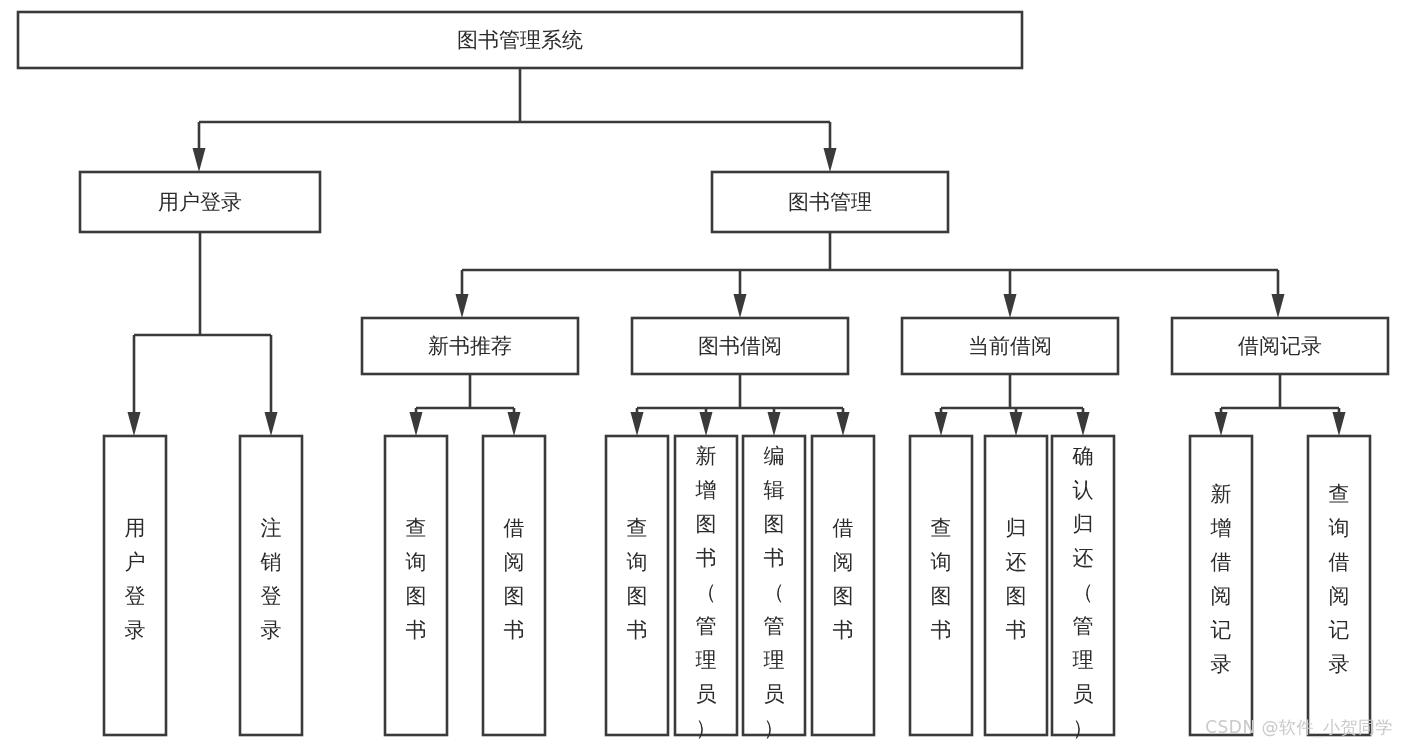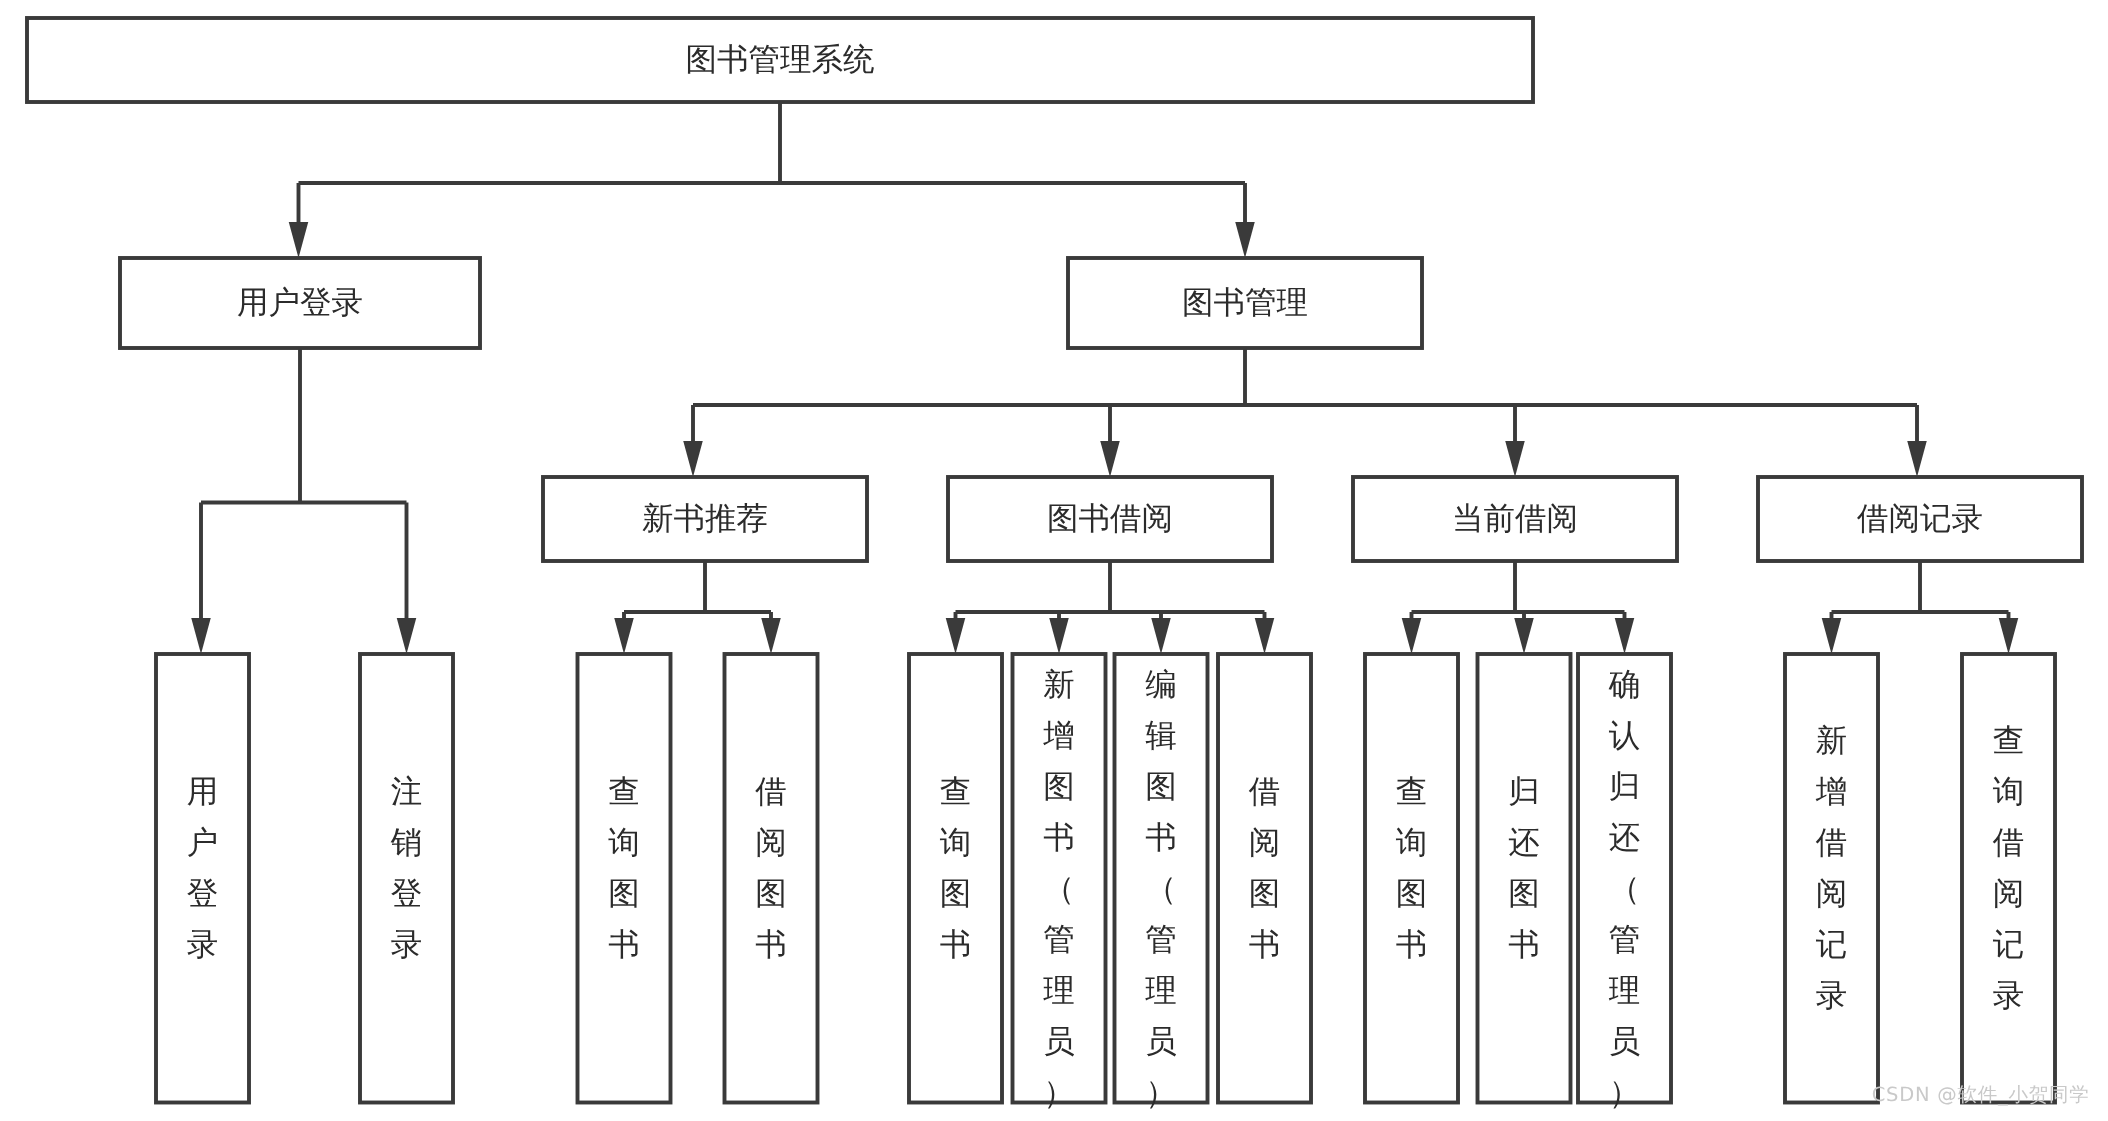--- a/index.html
+++ b/index.html
@@ -54,21 +54,21 @@
     fill: #2b2b2b;
     font-family: "DejaVu Sans", "Liberation Sans", sans-serif;
     font-size: 21px;
     text-anchor: middle;
   }
   .watermark {
     position: absolute;
     right: 12px;
     bottom: 8px;
     font-family: "DejaVu Sans", "Liberation Sans", sans-serif;
-    font-size: 13px;
+    font-size: 17px;
     color: #c9c9c9;
     letter-spacing: 0.5px;
     white-space: nowrap;
     pointer-events: none;
   }
 </style>
 </head>
 <body>
 
 <div id="diagram-root">

